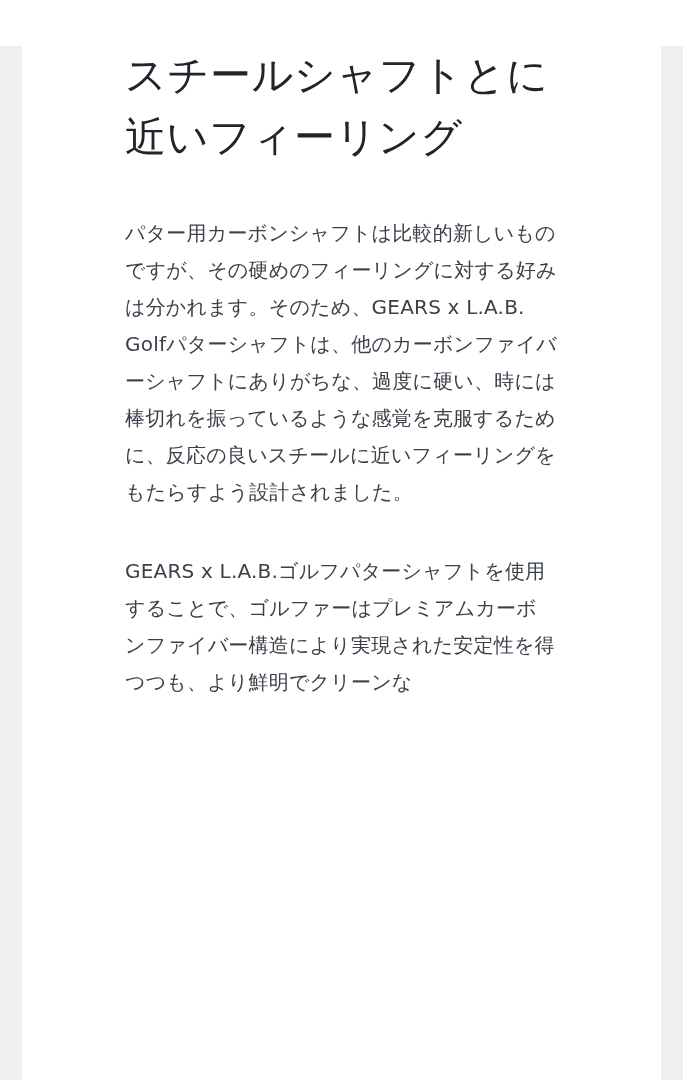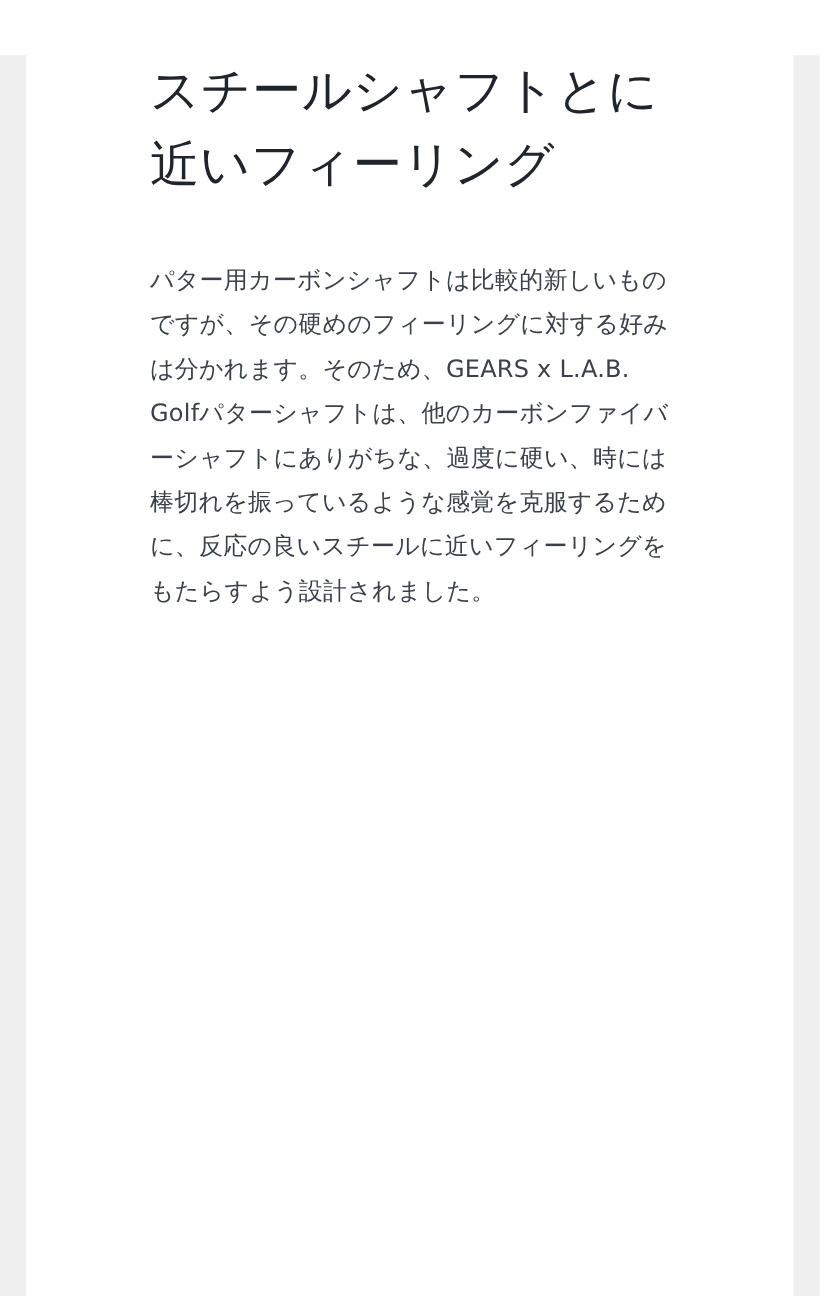--- a/index.html
+++ b/index.html
@@ -103,16 +103,17 @@
     <div class="chrome-tab one"></div>
     <div class="chrome-tab two"></div>
   </div>
 
   <div class="content">
 
     <h1 class="article-title">スチールシャフトとに近いフィーリング</h1>
 
     <p class="body-paragraph">パター用カーボンシャフトは比較的新しいものですが、その硬めのフィーリングに対する好みは分かれます。そのため、GEARS x L.A.B. Golfパターシャフトは、他のカーボンファイバーシャフトにありがちな、過度に硬い、時には棒切れを振っているような感覚を克服するために、反応の良いスチールに近いフィーリングをもたらすよう設計されました。</p>
 
+    <p class="body-paragraph">GEARS x L.A.B.ゴルフパターシャフトを使用することで、ゴルファーはプレミアムカーボンファイバー構造により実現された安定性を得つつも、より鮮明でクリーンな</p>
 
   </div>
 
 </div>
 
 </body></html>

